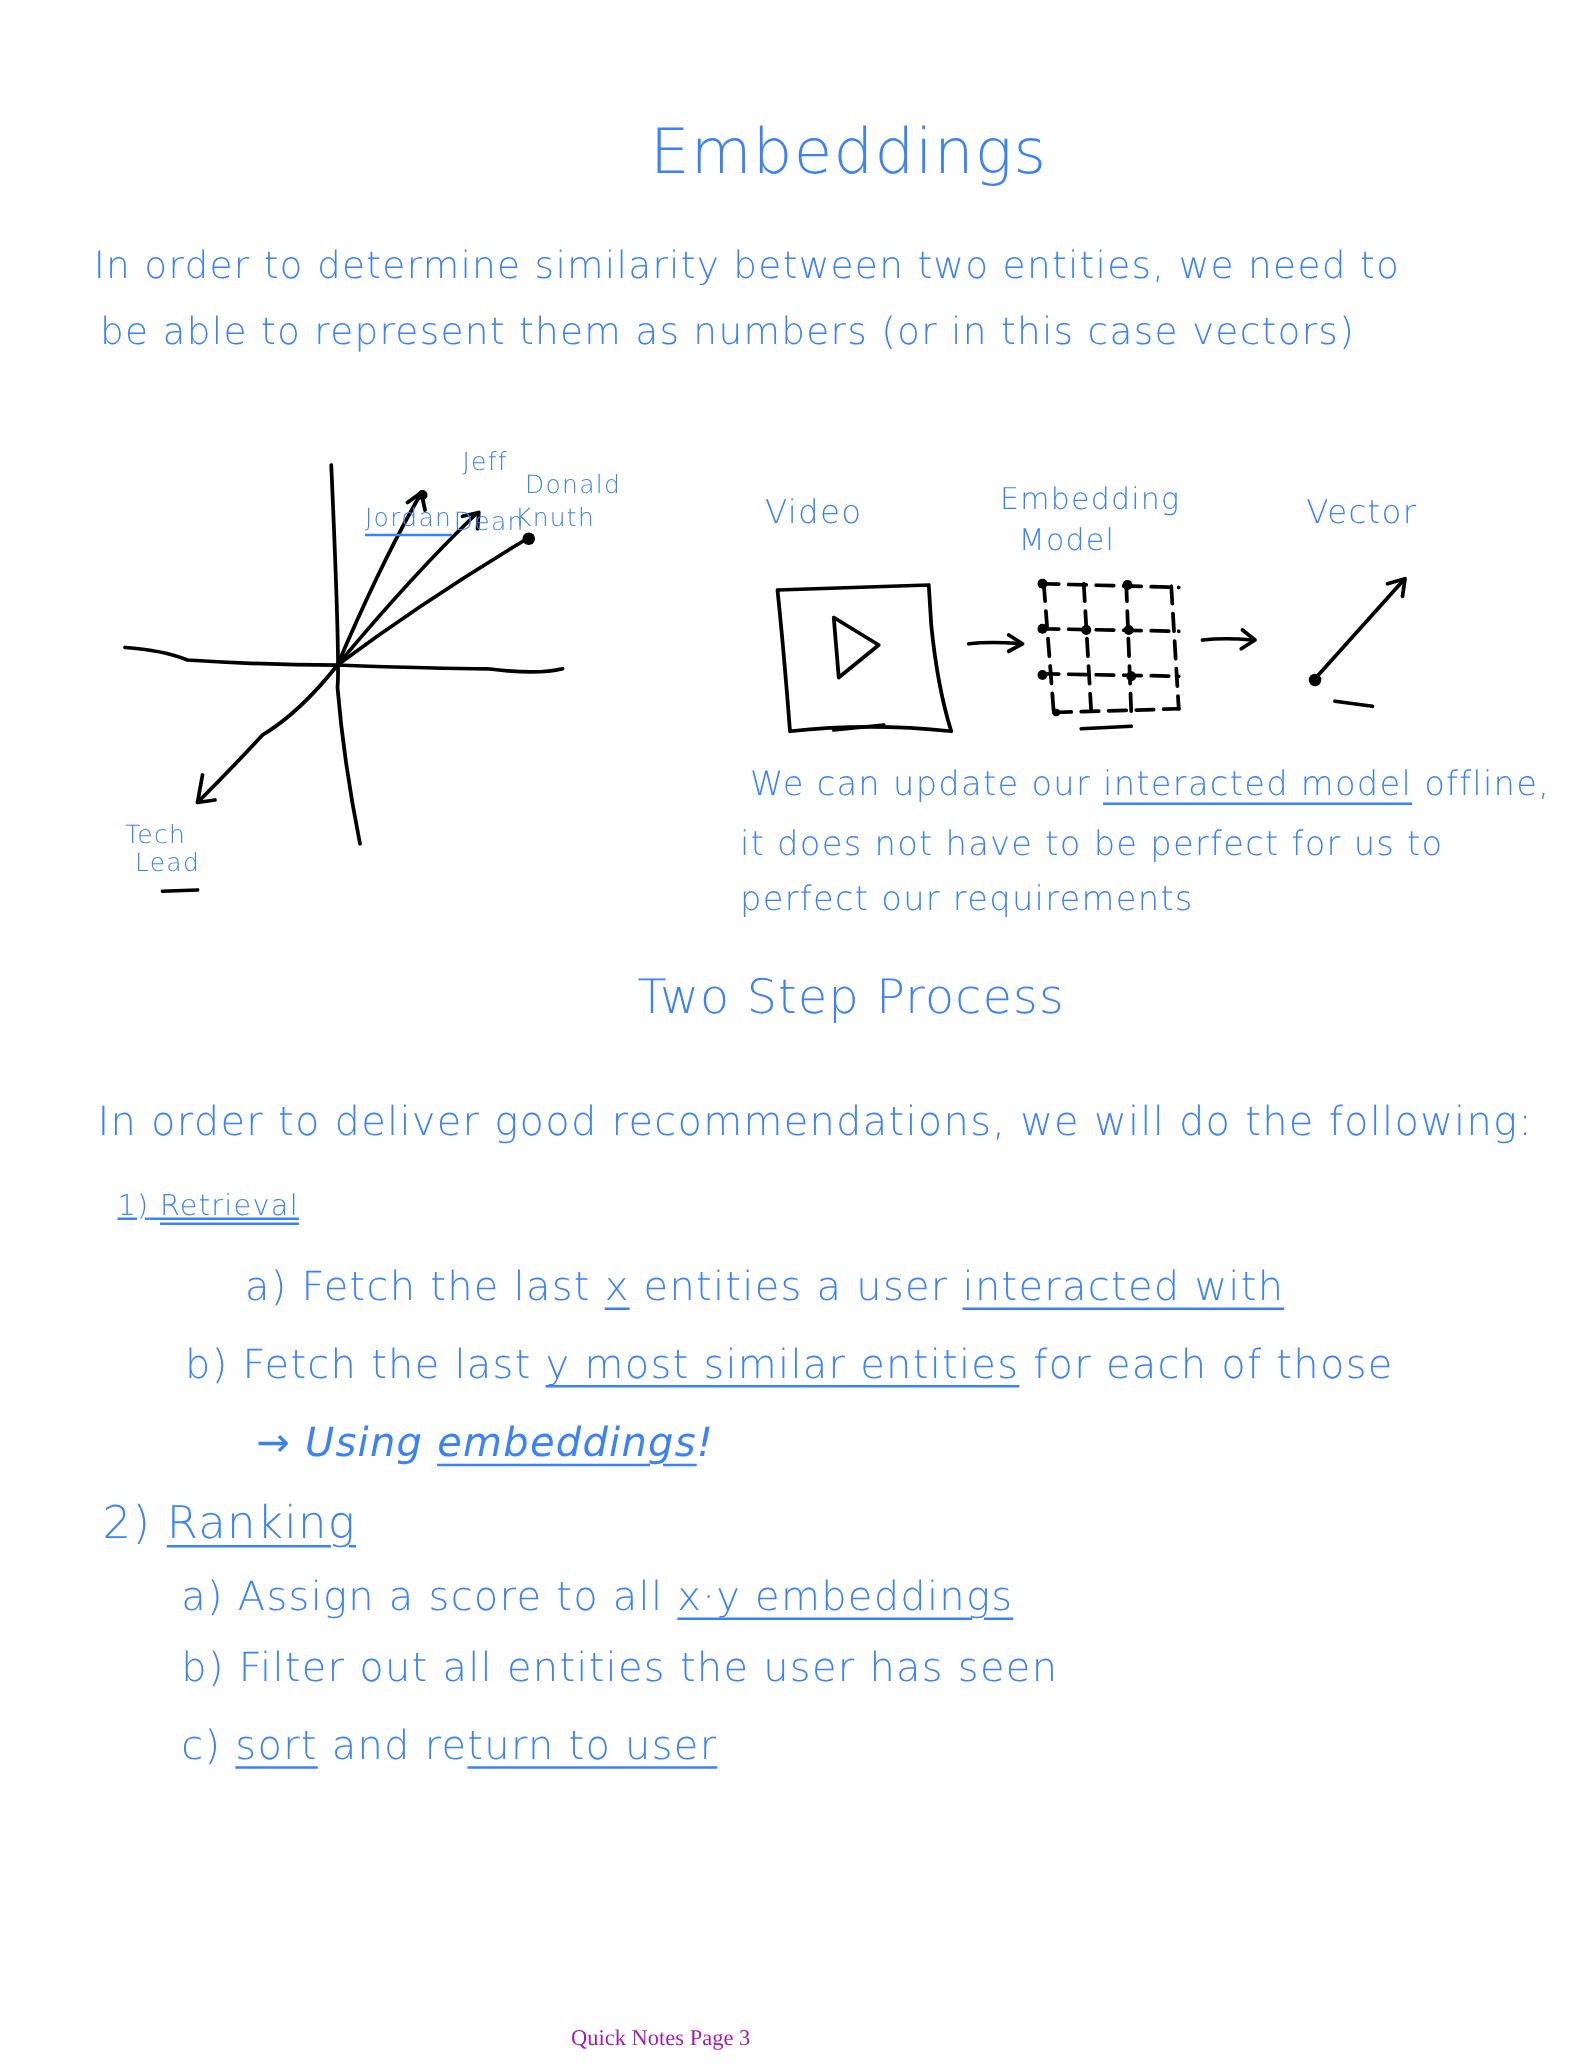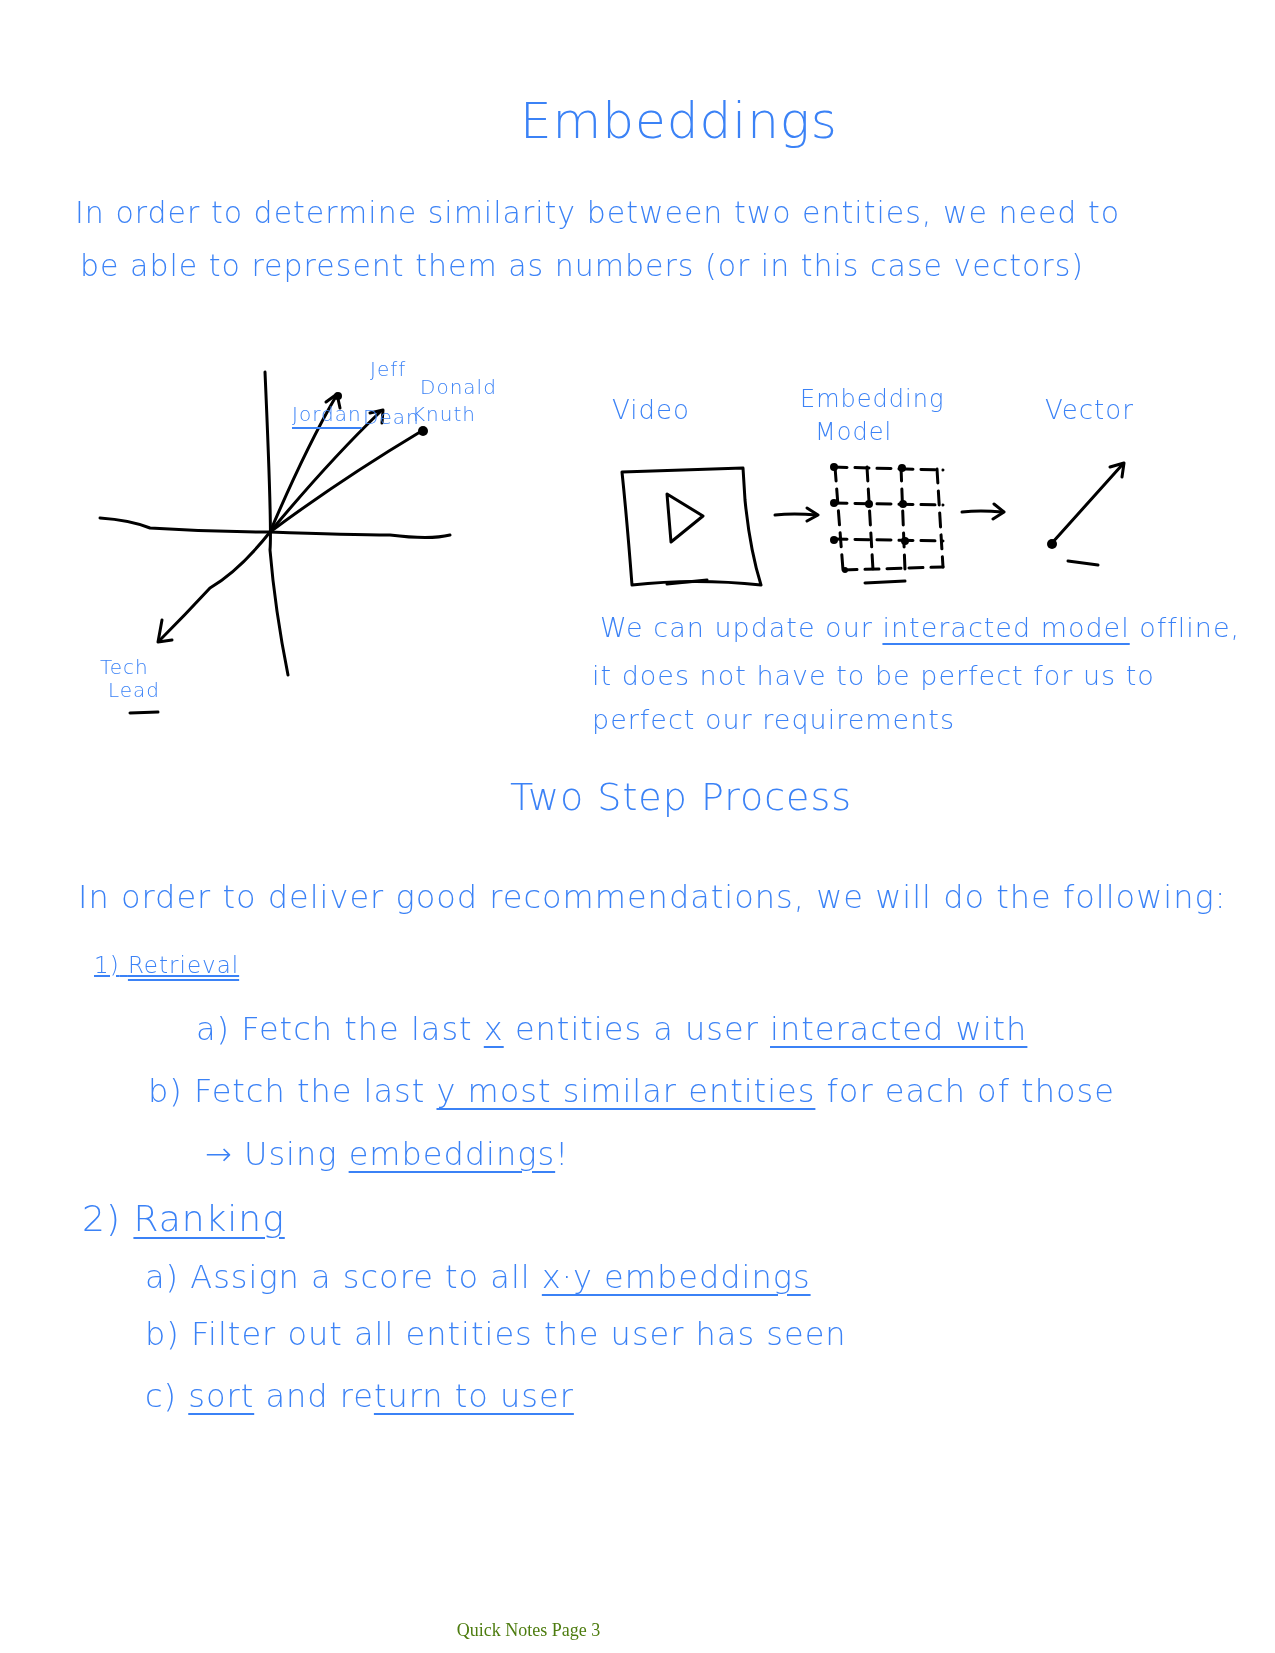--- a/index.html
+++ b/index.html
@@ -12,21 +12,21 @@
     .subtitle { font-size: 38px; }
     .para { font-size: 30px; }
     .body-lg { font-size: 32px; }
     .small { font-size: 22px; }
     .label { font-size: 20px; }
     .ul { text-decoration: underline; text-decoration-thickness: 2px; text-underline-offset: 6px; }
     svg { position: absolute; overflow: visible; }
     svg .stroke { stroke: #000; stroke-width: 3; fill: none; stroke-linecap: round; stroke-linejoin: round; }
     .footer {
       position: absolute; left: 0; width: 1057px; top: 1620px; text-align: center;
-      font-family: "Liberation Serif", serif; font-size: 18px; color: #4d7c0f;
+      font-family: "Liberation Serif", serif; font-size: 18px; color: #a21caf;
     }
     .step-item { position: absolute; white-space: nowrap; }
   </style>
 </head>
 <body>
 
 <div class="hand title" style="left:520px; top:92px;">Embeddings</div>
 
 <div class="hand para" style="left:75px; top:195px;">In order to determine similarity between two entities, we need to</div>
 <div class="hand para" style="left:80px; top:248px;">be able to represent them as numbers (or in this case vectors)</div>
@@ -129,21 +129,21 @@
   <span class="ul">Retrieval</span>
 </div>
 <div class="step-item hand body-lg" style="left:148px; top:1010px;margin-left:48px;">
   <span>a)</span>
   <span>Fetch the last </span><span class="ul">x</span><span> entities a user </span><span class="ul">interacted with</span>
 </div>
 <div class="step-item hand body-lg" style="left:148px; top:1072px;">
   <span>b)</span>
   <span>Fetch the last </span><span class="ul">y most similar entities</span><span> for each of those</span>
 </div>
-<div class="step-item hand body-lg" style="left:205px; top:1135px;">
+<div class="step-item hand body-lg" style="left:205px; top:1135px;font-style:italic;">
   <span>→</span>
   <span>Using </span><span class="ul">embeddings</span><span>!</span>
 </div>
 
 <div class="step-item hand body-lg" style="left:82px; top:1198px; font-size:36px;">
   <span>2)</span>
   <span class="ul">Ranking</span>
 </div>
 <div class="step-item hand body-lg" style="left:145px; top:1258px;">
   <span>a)</span>

